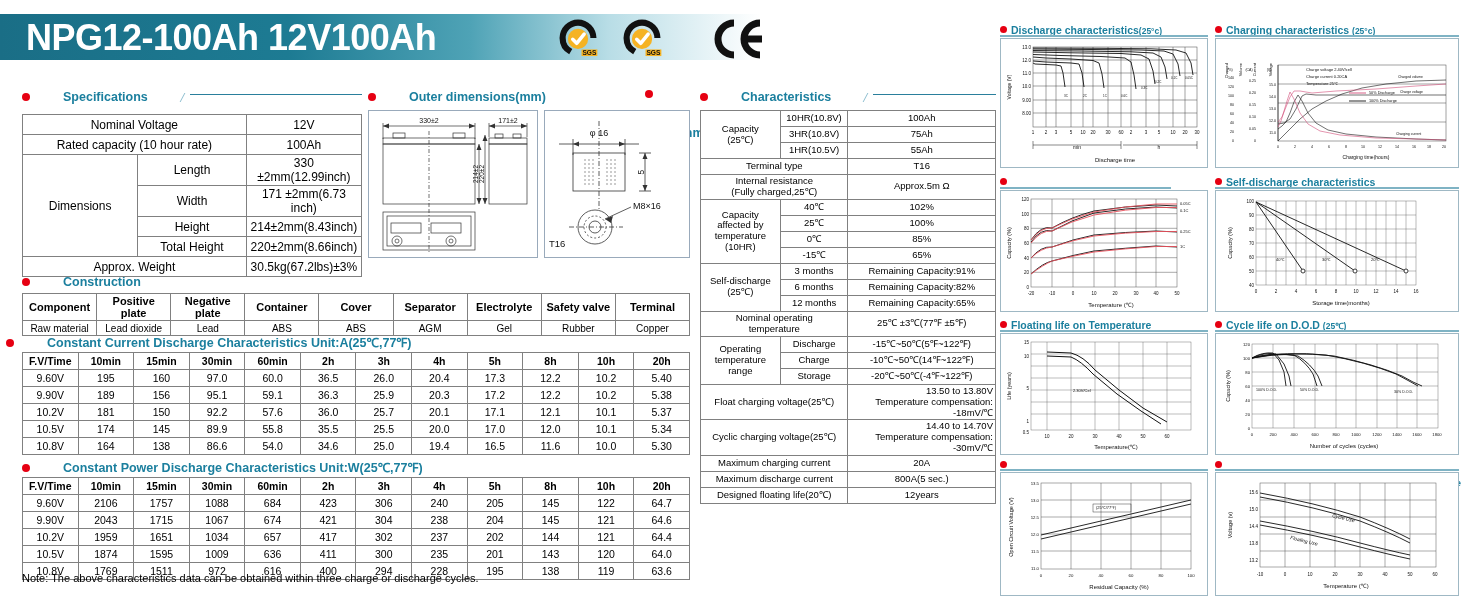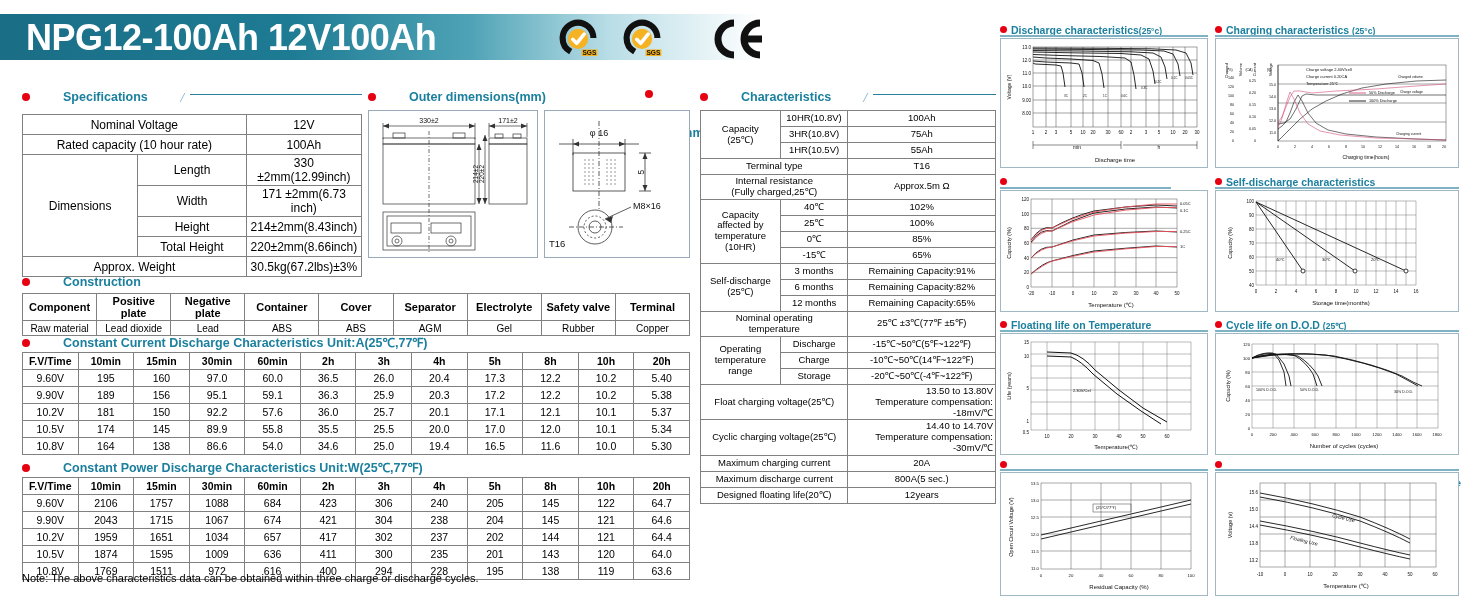--- a/index.html
+++ b/index.html
@@ -140,21 +140,21 @@
   <span class="dot"></span>
   <span class="sectitle">Characteristics</span>
   <span class="secrule"></span>
 </div>
 
 <div class="sec" style="left:22px; top:275px; width:668px;">
   <span class="dot"></span>
   <span class="sectitle">Construction</span>
 </div>
 
-<div class="sec" style="left:22px; top:334px; width:668px;">
+<div class="sec" style="left:6px; top:334px; width:668px;">
   <span class="dot"></span>
   <span class="sectitle">Constant Current Discharge Characteristics   Unit:A(25℃,77℉)</span>
 </div>
 
 <div class="sec" style="left:22px; top:459px; width:668px;">
   <span class="dot"></span>
   <span class="sectitle">Constant Power Discharge Characteristics   Unit:W(25℃,77℉)</span>
 </div>
 
 <table class="dt" id="spec-table">

